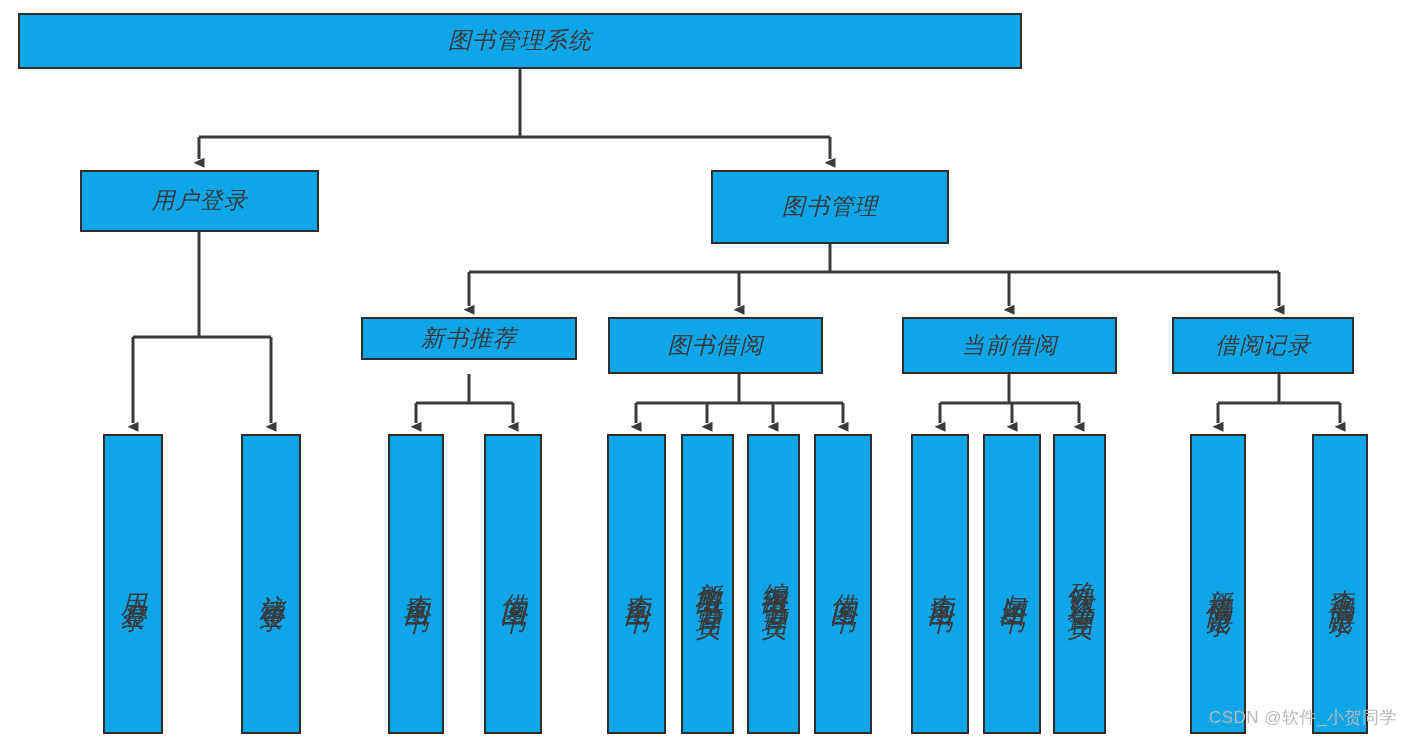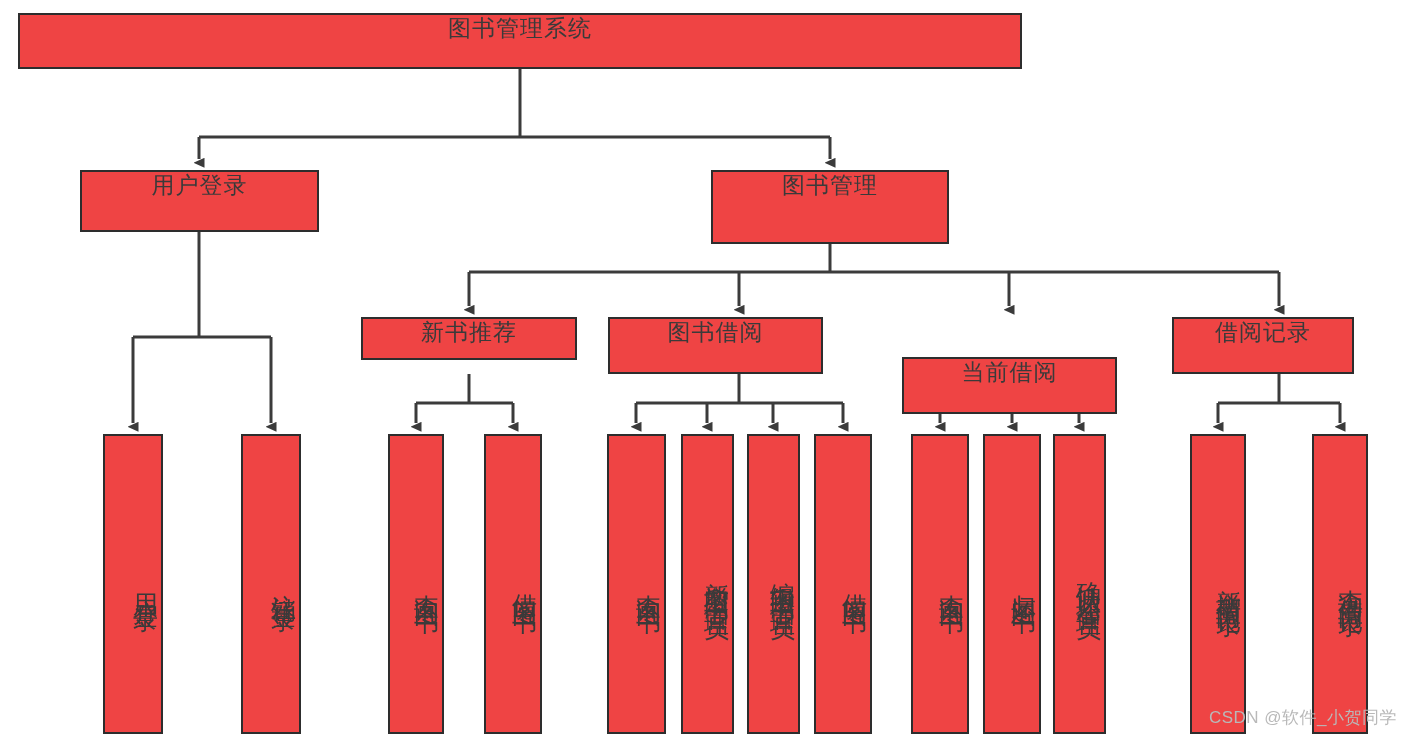--- a/index.html
+++ b/index.html
@@ -21,27 +21,28 @@
     position: absolute;
     left: 0;
     top: 0;
     width: 1405px;
     height: 747px;
     pointer-events: none;
   }
   .node {
     position: absolute;
     box-sizing: border-box;
-    background: #ef4444;
+    background: #0ea5e9;
     border: 2px solid #2d2d2d;
     display: flex;
-    align-items: flex-start;
+    align-items: center;
     justify-content: center;
     color: #3a3a3a;
     z-index: 2;
+    font-style: italic;
   }
   .node-h {
     font-size: 23px;
     letter-spacing: 1px;
     line-height: 1.2;
     white-space: nowrap;
   }
   .node-v {
     writing-mode: vertical-rl;
     text-orientation: upright;
@@ -120,21 +121,21 @@
   <div class="node node-h" style="left: 711px; top: 170px; width: 238px; height: 74px;">
     <span>图书管理</span>
   </div>
 
   <div class="node node-h" style="left: 361px; top: 317px; width: 216px; height: 43px;">
     <span>新书推荐</span>
   </div>
   <div class="node node-h" style="left: 608px; top: 317px; width: 215px; height: 57px;">
     <span>图书借阅</span>
   </div>
-  <div class="node node-h" style="left: 902px; top: 317px; width: 215px; height: 57px; margin-top: 40px;">
+  <div class="node node-h" style="left: 902px; top: 317px; width: 215px; height: 57px;">
     <span>当前借阅</span>
   </div>
   <div class="node node-h" style="left: 1172px; top: 317px; width: 182px; height: 57px;">
     <span>借阅记录</span>
   </div>
 
   <div class="node node-v" style="left: 103px; top: 434px; width: 60px; height: 300px;">
     <span>用户登录</span>
   </div>
   <div class="node node-v" style="left: 241px; top: 434px; width: 60px; height: 300px;">

